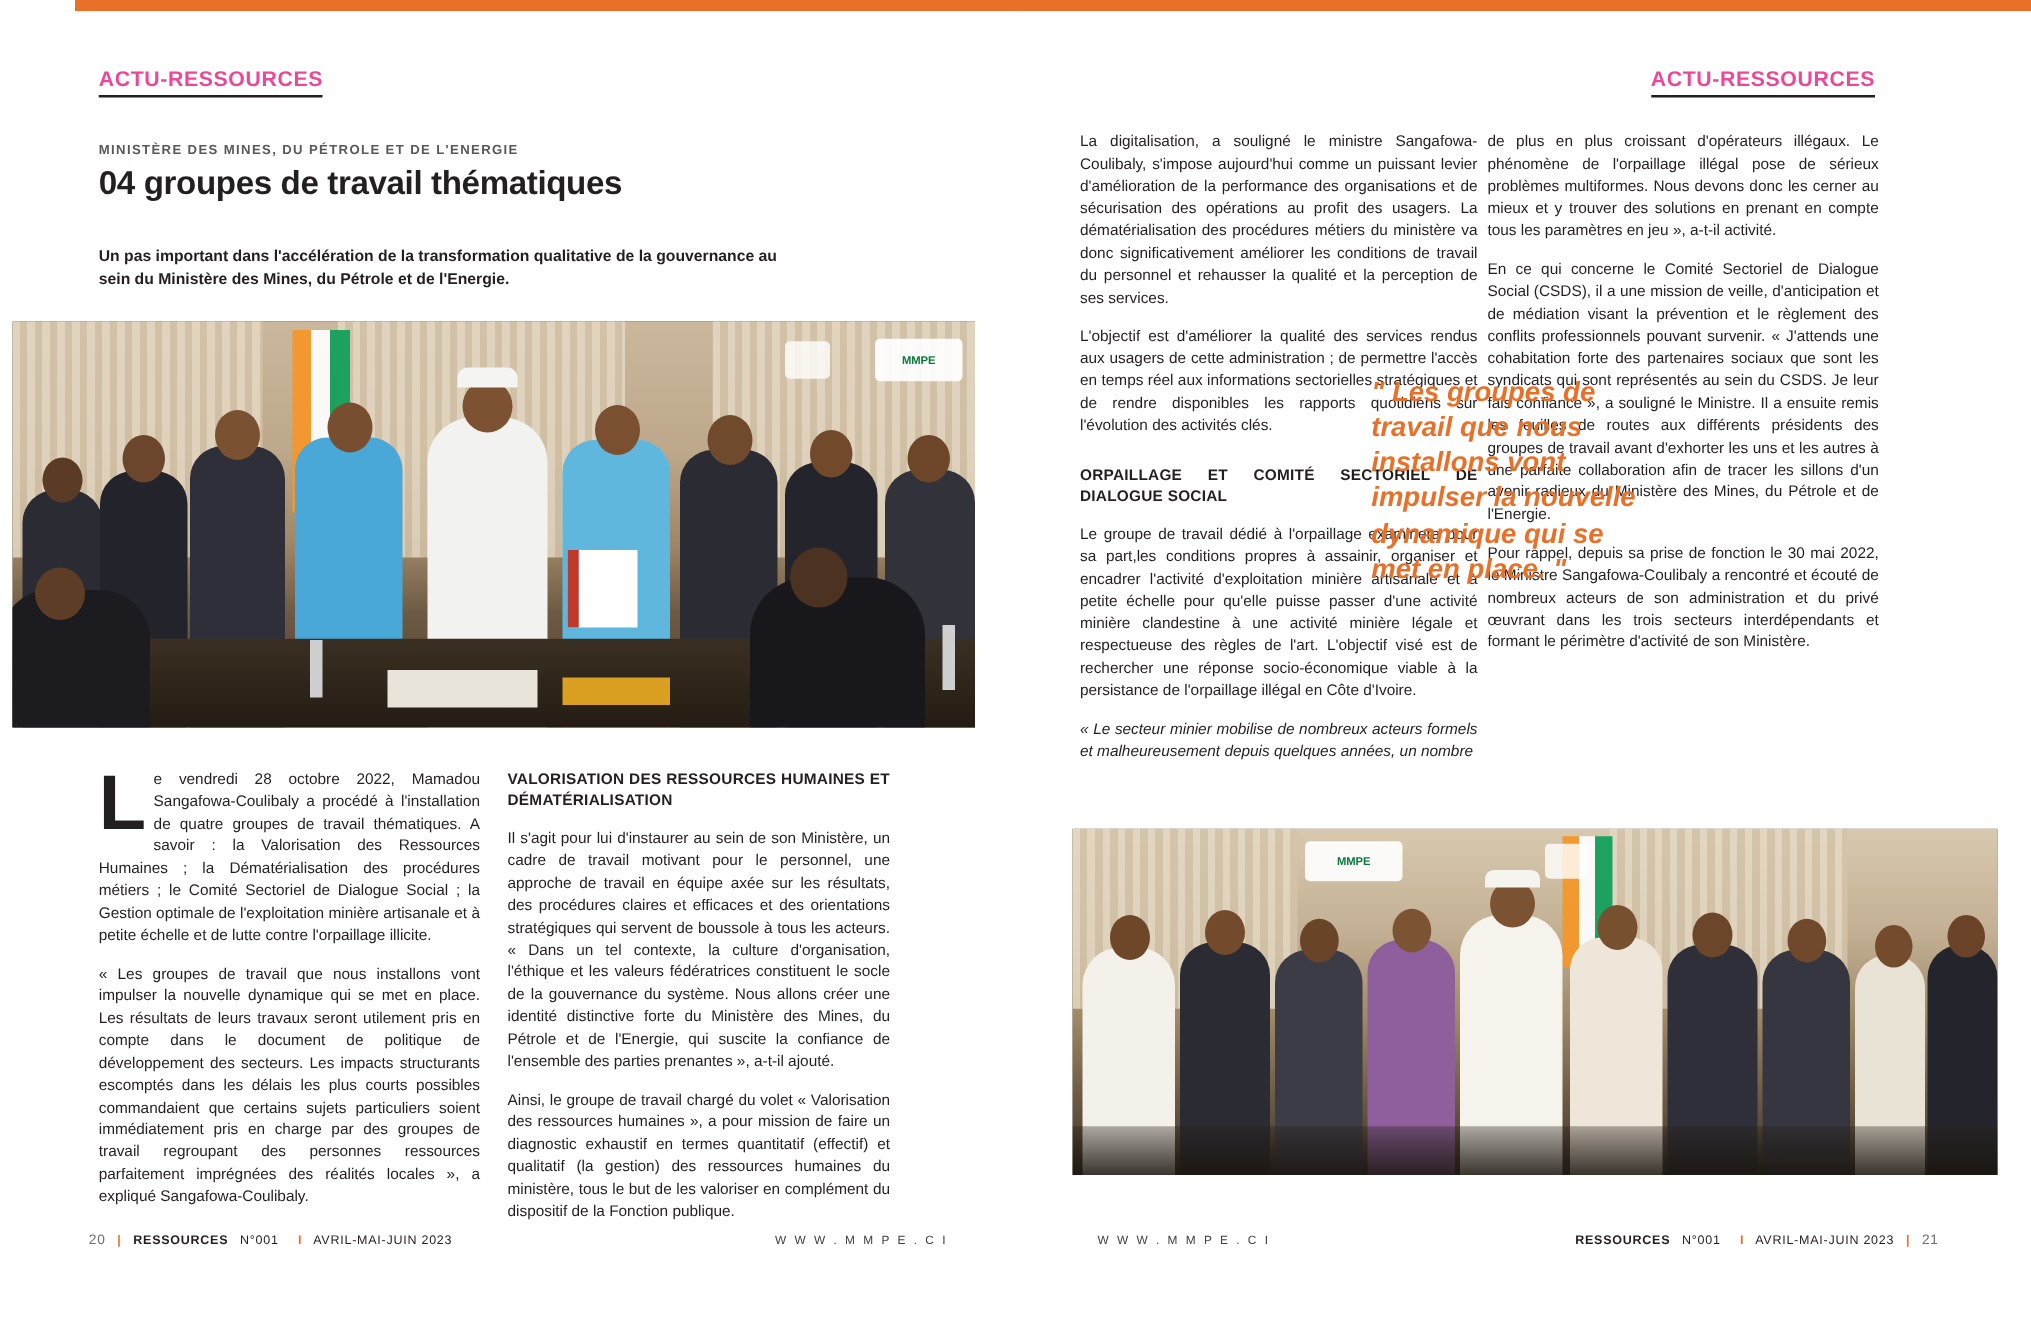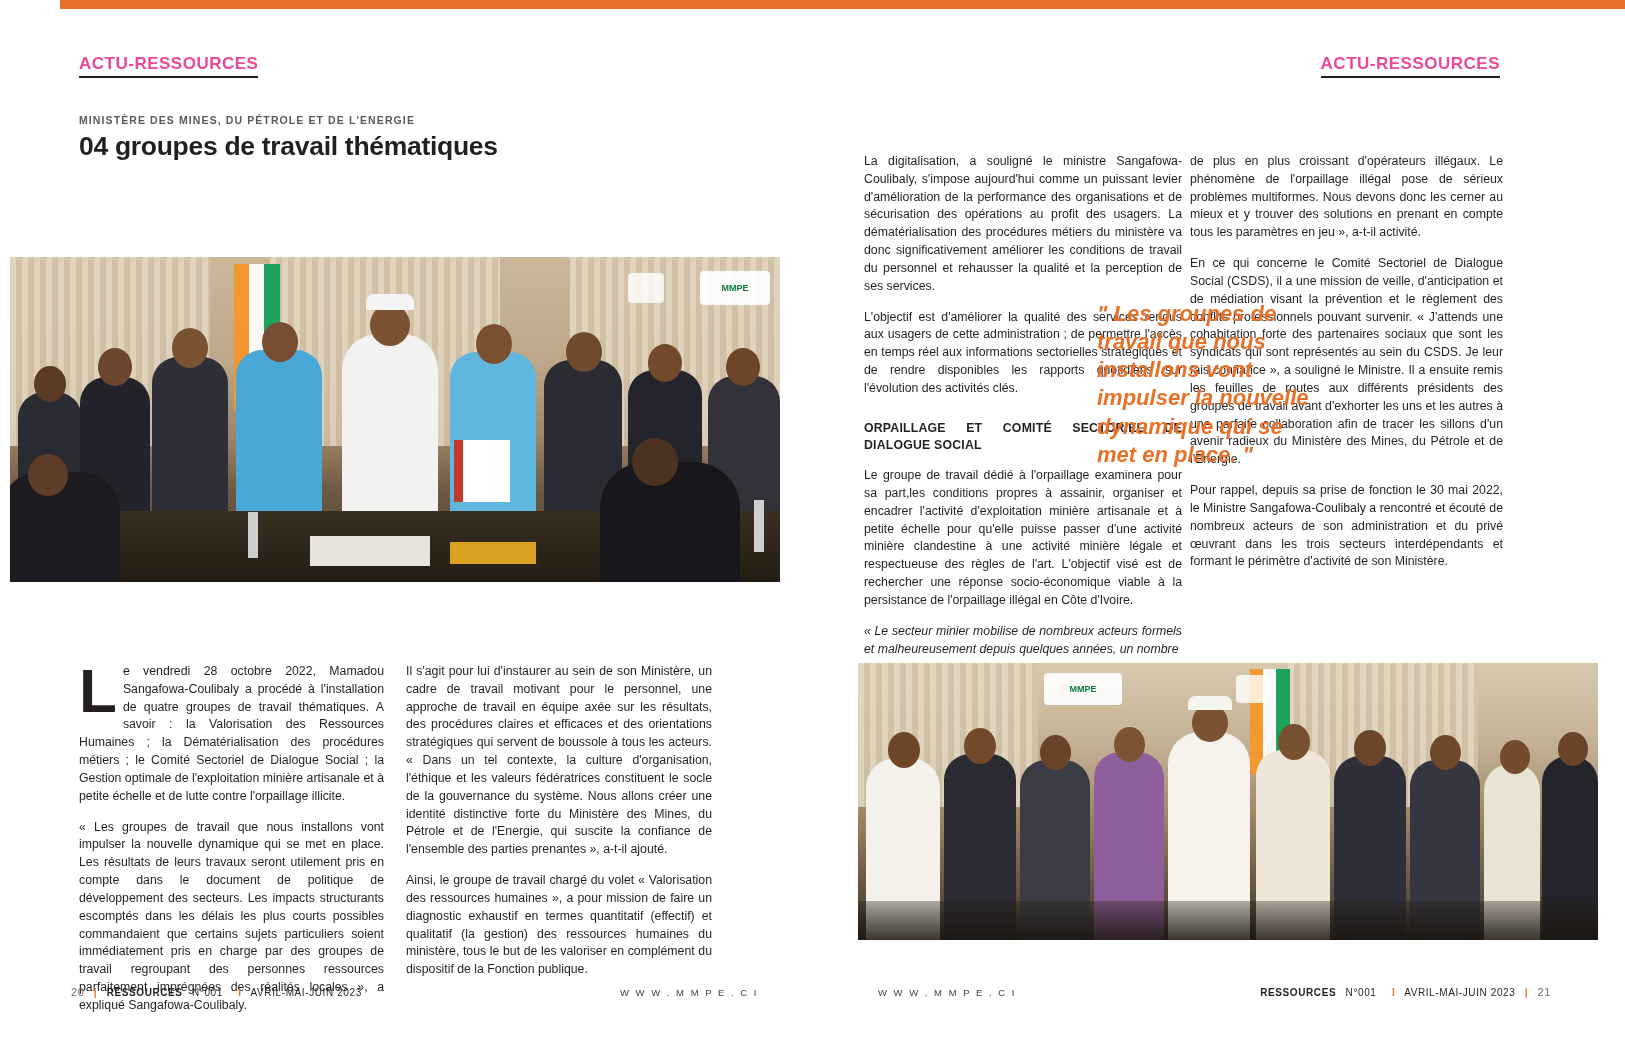--- a/index.html
+++ b/index.html
@@ -81,21 +81,20 @@
     background:linear-gradient(180deg,#3a2f22 0%, #241c13 100%);
   }
 
   
   .col {
     position:absolute;
     font-size:12.3px;
     line-height:1.45;
     text-align:justify;
     color:#231f20;
-    margin-top:48px;
   }
   .col p { margin:0 0 13px 0; }
   .col p.it { font-style:italic; }
   .subhead {
     font-size:12.3px; font-weight:bold; line-height:1.4; margin:0 0 12px 0;
     text-transform:uppercase; letter-spacing:0.2px;
   }
   .dropcap-para { position:relative; }
   .dropcap {
     float:left; font-size:62px; line-height:52px; font-weight:bold;
@@ -130,20 +129,21 @@
   <div class="section-head" style="left:79px; top:45px;">
     <span class="ul">ACTU-RESSOURCES</span>
   </div>
 
   <div class="kicker">MINISTÈRE DES MINES, DU PÉTROLE ET DE L'ENERGIE</div>
 
   <div class="headline">
     <div>04 groupes de travail thématiques</div>
   </div>
 
+  <div class="standfirst">Un pas important dans l'accélération de la transformation qualitative de la gouvernance au sein du Ministère des Mines, du Pétrole et de l'Energie.</div>
 
   <div class="photo1">
     <div class="room-bg"></div>
     <div class="curtain" style="left:0; width:200px;"></div>
     <div class="curtain" style="left:260px; width:230px;"></div>
     <div class="curtain" style="left:560px; width:210px;"></div>
     <div class="flag" style="left:224px;"></div>
     <div class="logo-badge" style="left:690px; top:14px; width:70px; height:34px; display:flex; align-items:center; justify-content:center;">
       <span>MMPE</span>
     </div>
@@ -188,20 +188,21 @@
     <div style="position:absolute; left:238px; bottom:24px; width:10px; height:46px; background:#cfcfcf;"></div>
     <div style="position:absolute; left:744px; bottom:30px; width:10px; height:52px; background:#cfcfcf;"></div>
   </div>
 
   <div class="col" style="left:79px; top:606px; width:305px;">
     <p class="dropcap-para"><span class="dropcap">L</span><span>e vendredi 28 octobre 2022, Mamadou Sangafowa-Coulibaly a procédé à l'installation de quatre groupes de travail thématiques. A savoir : la Valorisation des Ressources Humaines ; la Dématérialisation des procédures métiers ; le Comité Sectoriel de Dialogue Social ; la Gestion optimale de l'exploitation minière artisanale et à petite échelle et de lutte contre l'orpaillage illicite.</span></p>
     <p><span class="it">« Les groupes de travail que nous installons vont impulser la nouvelle dynamique qui se met en place. Les résultats de leurs travaux seront utilement pris en compte dans le document de politique de développement des secteurs. Les impacts structurants escomptés dans les délais les plus courts possibles commandaient que certains sujets particuliers soient immédiatement pris en charge par des groupes de travail regroupant des personnes ressources parfaitement imprégnées des réalités locales »,</span><span> a expliqué Sangafowa-Coulibaly.</span></p>
   </div>
 
   <div class="col" style="left:406px; top:606px; width:306px;">
+    <p class="subhead">VALORISATION DES RESSOURCES HUMAINES ET DÉMATÉRIALISATION</p>
     <p><span>Il s'agit pour lui d'instaurer au sein de son Ministère, un cadre de travail motivant pour le personnel, une approche de travail en équipe axée sur les résultats, des procédures claires et efficaces et des orientations stratégiques qui servent de boussole à tous les acteurs. </span><span class="it">« Dans un tel contexte, la culture d'organisation, l'éthique et les valeurs fédératrices constituent le socle de la gouvernance du système. Nous allons créer une identité distinctive forte du Ministère des Mines, du Pétrole et de l'Energie, qui suscite la confiance de l'ensemble des parties prenantes »,</span><span> a-t-il ajouté.</span></p>
     <p><span>Ainsi, le groupe de travail chargé du volet </span><span class="it">« Valorisation des ressources humaines »,</span><span> a pour mission de faire un diagnostic exhaustif en termes quantitatif (effectif) et qualitatif (la gestion) des ressources humaines du ministère, tous le but de les valoriser en complément du dispositif de la Fonction publique.</span></p>
   </div>
 
   <div class="footer" style="left:71px;">
     <span class="pg">20</span>
     <span class="sep">|</span>
     <b>RESSOURCES</b>
     <span style="padding:0 6px;">N°001</span>
     <span class="sep">I</span>

